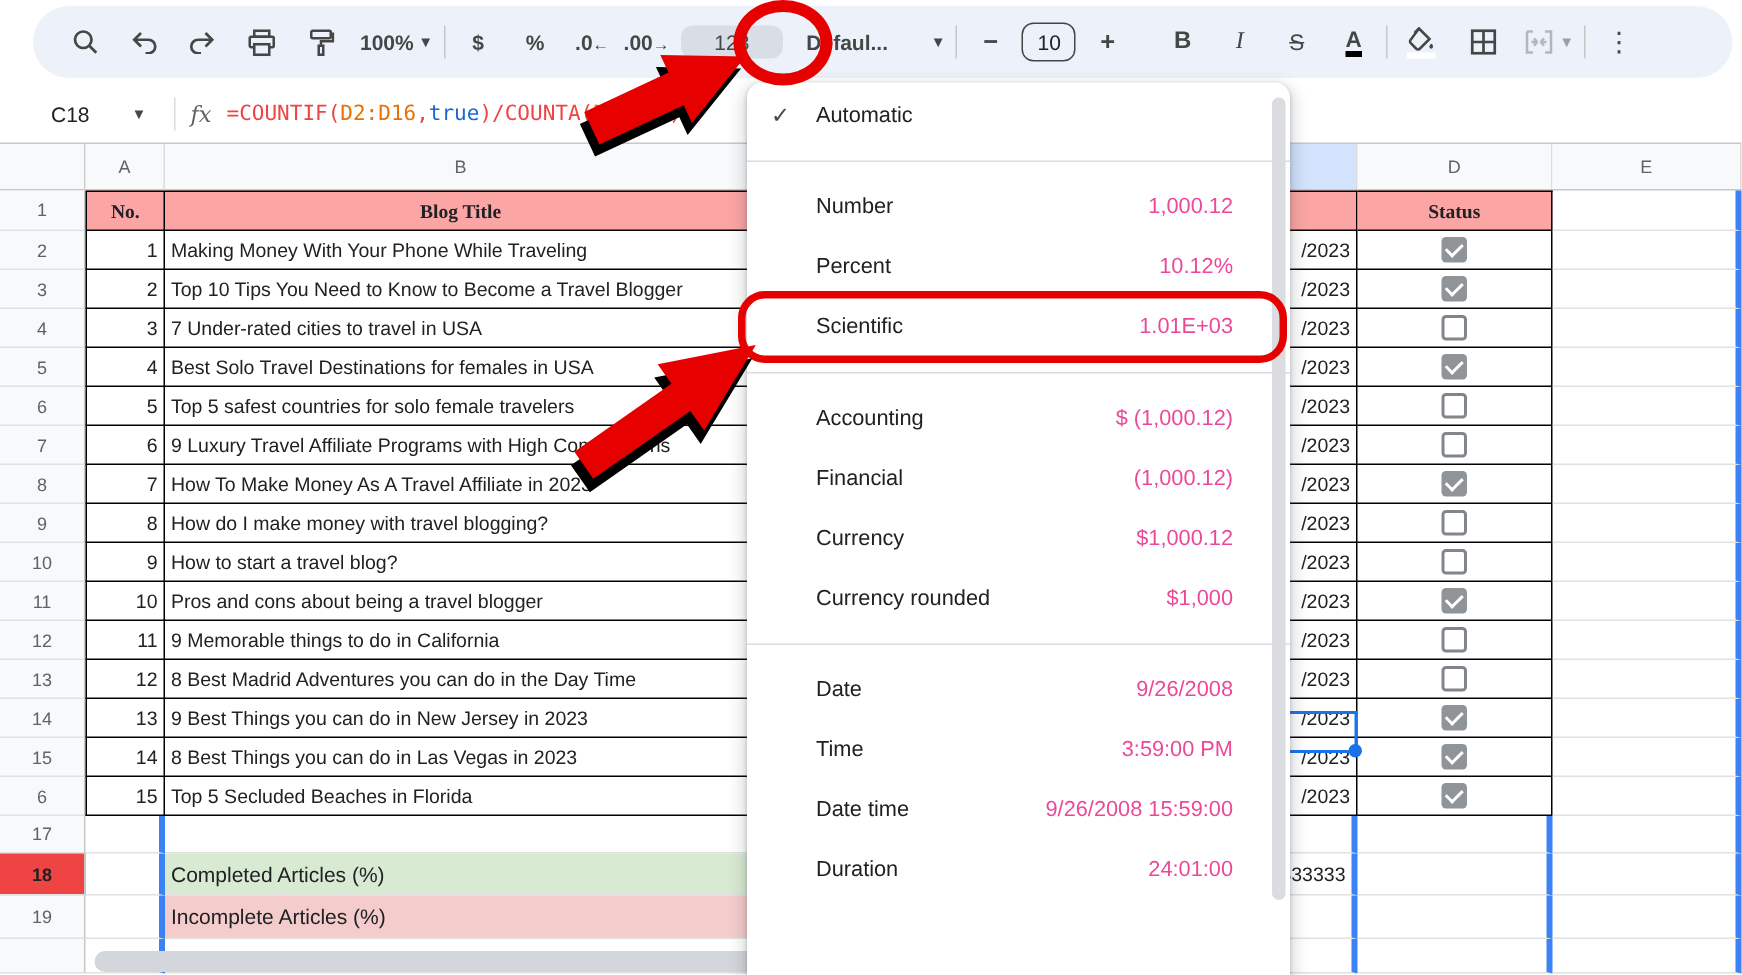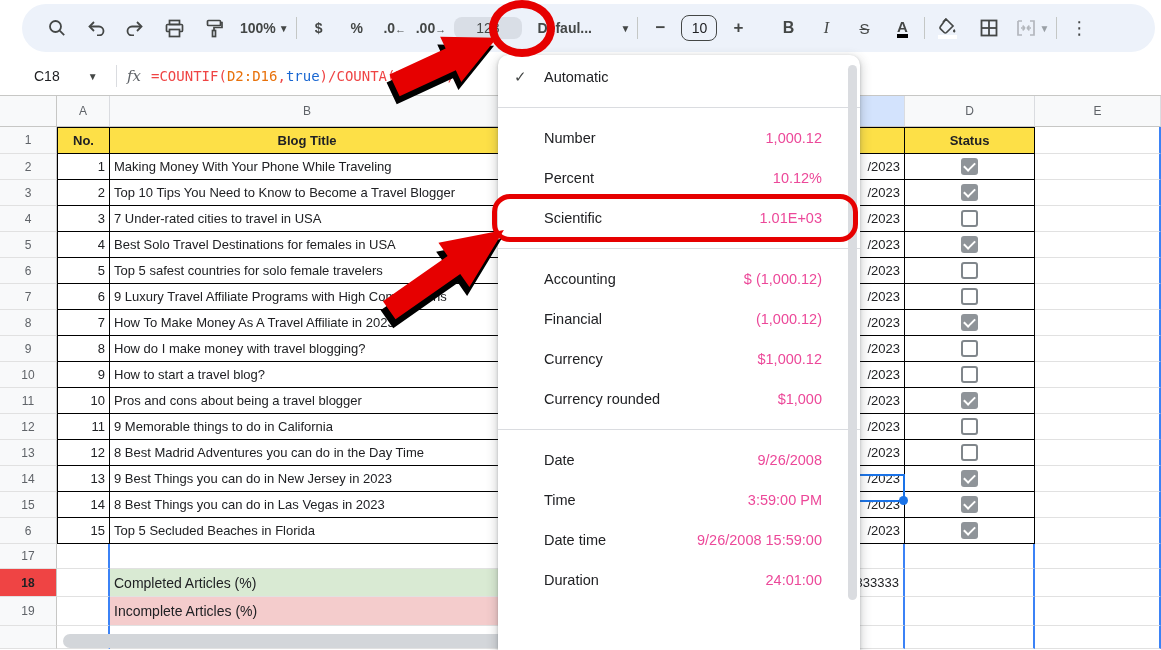--- a/index.html
+++ b/index.html
@@ -46,24 +46,24 @@
   .rowhdr { width:57px; background:#f8f9fa; border-right:1px solid #c7c7c5; border-bottom:1px solid #e1e1e1;
     display:flex; align-items:center; justify-content:center; font-size:12px; color:#5f6368; }
   .rowhdr.sel { background:#ef4444; color:#202124; font-weight:bold; }
   .cell { font-size:13px; color:#202124; display:flex; align-items:center; overflow:hidden; white-space:nowrap; }
   .cA { width:53px; justify-content:flex-end; padding-right:4px; }
   .cB { width:395px; padding-left:4px; }
   .cC { width:400px; justify-content:flex-end; padding-right:4px; }
   .cD { width:130px; justify-content:center; }
   .cE { width:126px; }
   .bblack { border-right:1px solid #000; border-bottom:1px solid #000; }
-  .blight { border-right:2px solid #3b82f6; border-bottom:1px solid #e1e1e1; }
+  .blight { border-right:4px solid #3b82f6; border-bottom:1px solid #e1e1e1; }
   .btop { border-top:1px solid #000; }
   .bleft { border-left:1px solid #000; }
-  .hdrcell { background:#fde047; font-weight:bold; justify-content:center; padding:0; }
+  .hdrcell { background:#fca5a5; font-weight:bold; justify-content:center; padding:0;font-family:Liberation Serif, serif; }
   .green { background:#d9ead3; font-size:14px; }
   .pink  { background:#f4cccc; font-size:14px; }
 
   .checkbox { width:17px; height:17px; border-radius:3px; position:relative; }
   .checkbox.on { background:#8f9499; }
   .checkbox.on::after { content:""; position:absolute; left:3px; top:3.5px; width:9px; height:5px;
     border-left:2.5px solid #fff; border-bottom:2.5px solid #fff; transform:rotate(-45deg); }
   .checkbox.off { background:#fff; border:2px solid #80868b; }
 
   

